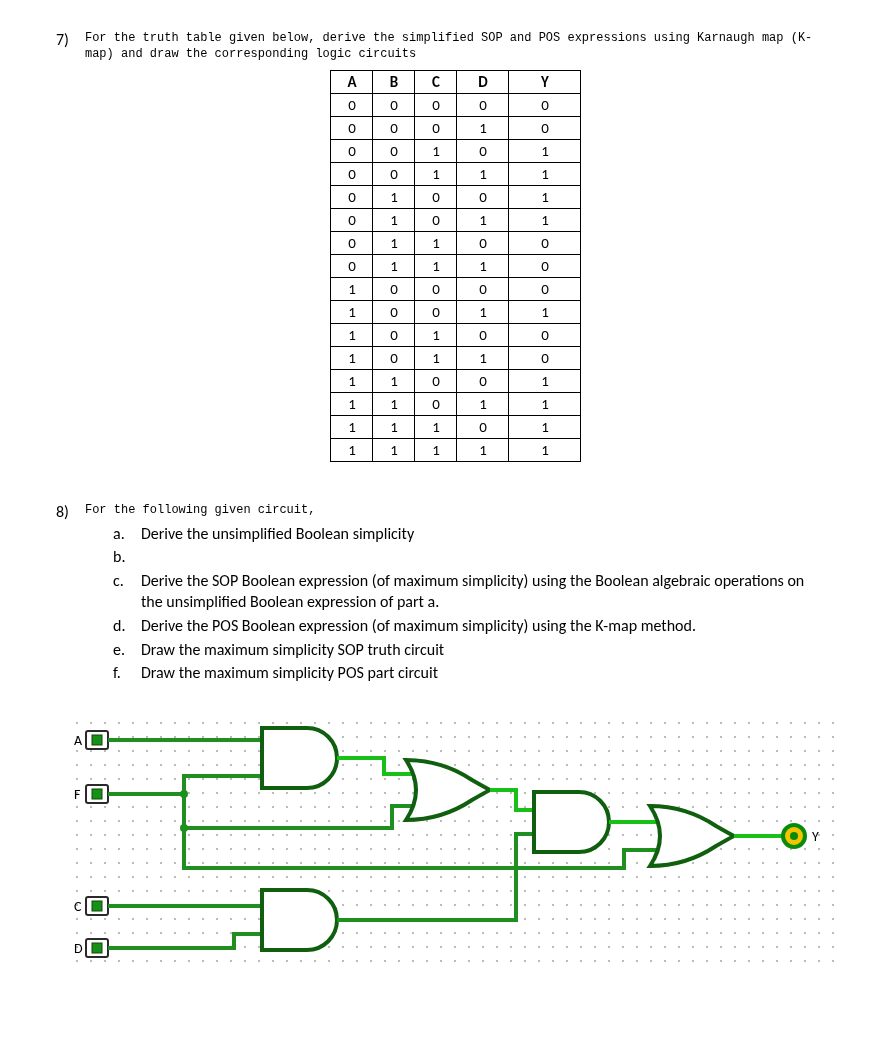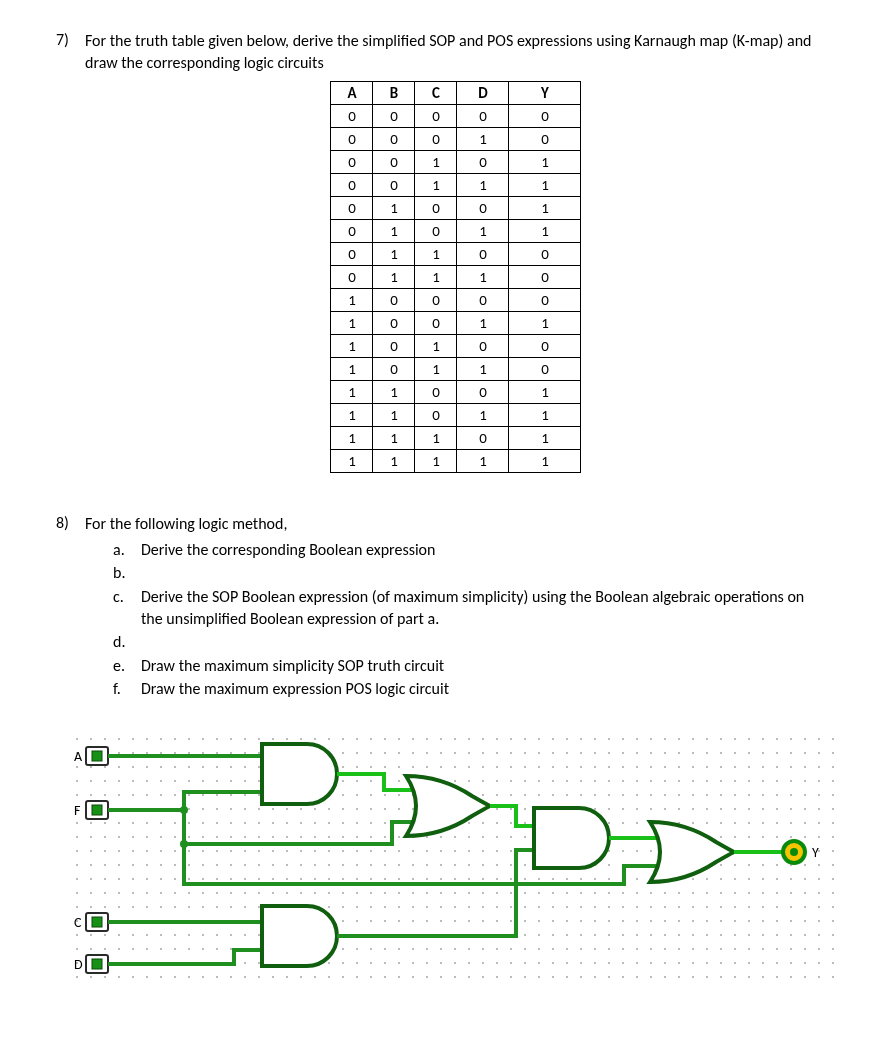--- a/index.html
+++ b/index.html
@@ -22,22 +22,23 @@
     margin-bottom: 24px;
   }
   .q-num {
     flex: 0 0 auto;
     font-size: 16px;
   }
   .q-body {
     flex: 1 1 auto;
   }
   .q-text {
-    font-size: 16px;
+    font-size: 12px;
     line-height: 1.35;
+    font-family: Liberation Mono, monospace;
   }
   .truth-table-wrap {
     display: flex;
     justify-content: center;
     margin-top: 8px;
   }
   table.truth {
     border-collapse: collapse;
     font-size: 15px;
   }
@@ -227,43 +228,44 @@
               </tr>
             </tbody>
         </table>
       </div>
     </div>
   </div>
 
   <div class="q-block" style="margin-top:40px;">
     <div class="q-num">8)</div>
     <div class="q-body">
-      <div class="q-text">For the following logic method,</div>
+      <div class="q-text">For the following given circuit,</div>
       <ul class="sub-list" id="q8-list">
           <li>
             <span class="sub-letter">a.</span>
-            <span>Derive the corresponding Boolean expression</span>
+            <span>Derive the unsimplified Boolean simplicity</span>
           </li>
           <li>
             <span class="sub-letter">b.</span>
           </li>
           <li>
             <span class="sub-letter">c.</span>
             <span>Derive the SOP Boolean expression (of maximum simplicity) using the Boolean algebraic operations on the unsimplified Boolean expression of part a.</span>
           </li>
           <li>
             <span class="sub-letter">d.</span>
+            <span>Derive the POS Boolean expression (of maximum simplicity) using the K-map method.</span>
           </li>
           <li>
             <span class="sub-letter">e.</span>
             <span>Draw the maximum simplicity SOP truth circuit</span>
           </li>
           <li>
             <span class="sub-letter">f.</span>
-            <span>Draw the maximum expression POS logic circuit</span>
+            <span>Draw the maximum simplicity POS part circuit</span>
           </li>
         </ul>
     </div>
   </div>
 
   <div class="circuit-area">
     <svg class="circuit dotgrid" width="770" height="260" viewBox="0 0 770 260">
 
       <defs>
 

